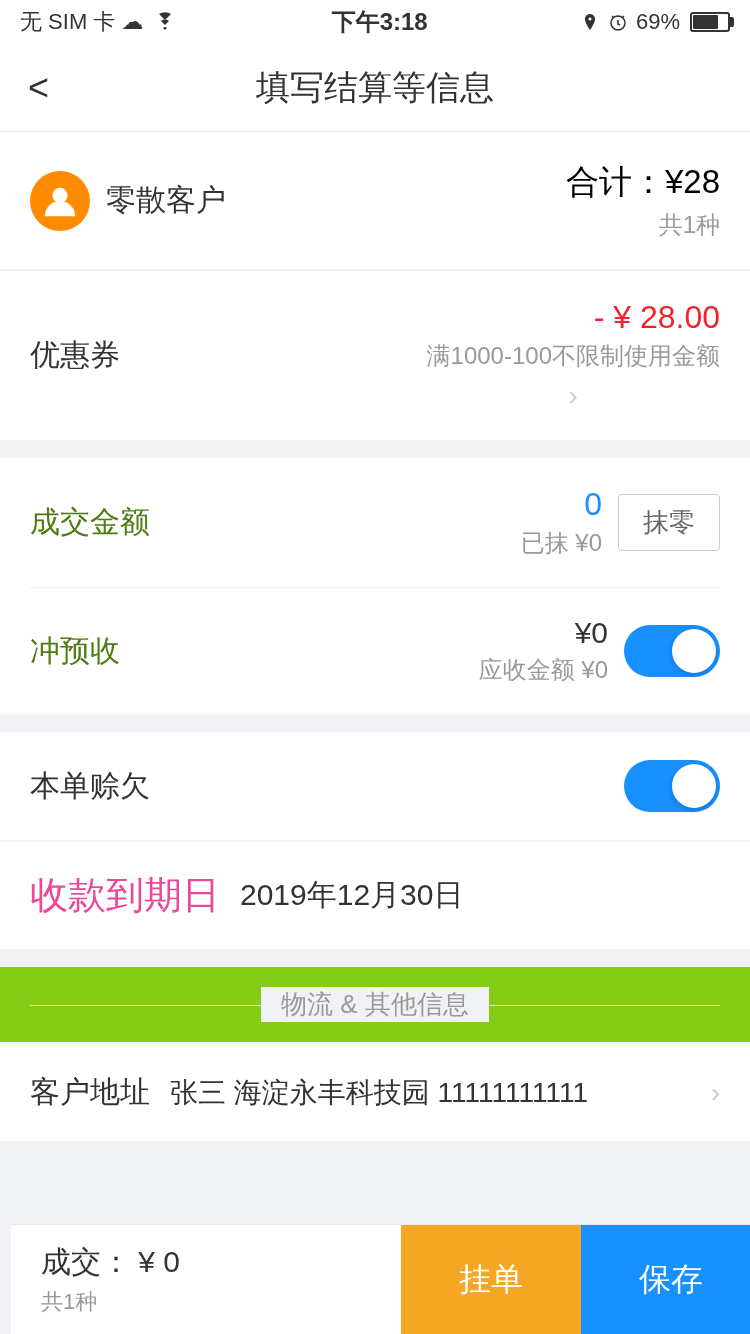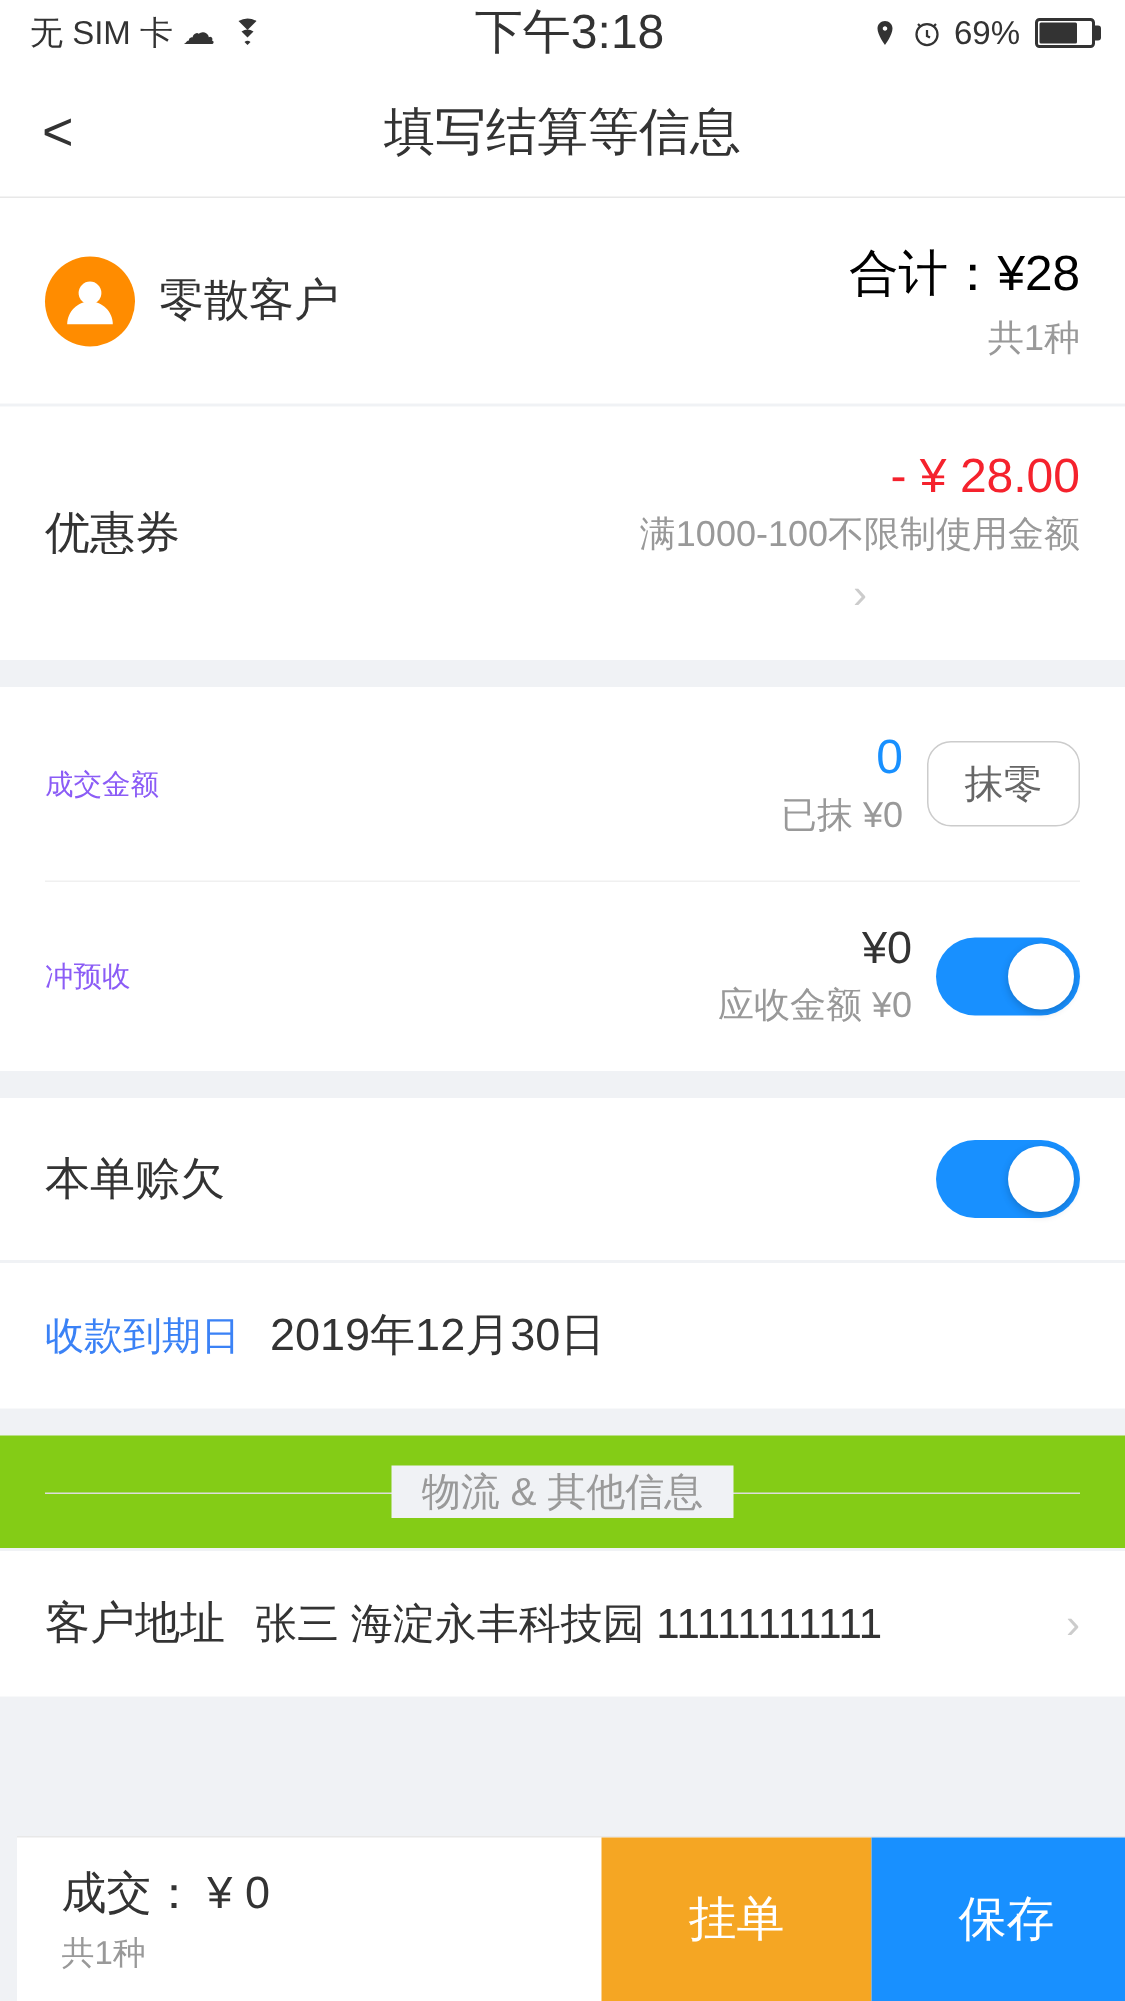--- a/index.html
+++ b/index.html
@@ -26,22 +26,22 @@
       font-size: 24px;
       font-weight: 500;
     }
     .status-left {
       display: flex;
       align-items: center;
       gap: 8px;
       font-size: 22px;
     }
     .status-center {
-      font-size: 32px;
-      font-weight: 400;
+      font-size: 24px;
+      font-weight: 700;
     }
     .status-right {
       display: flex;
       align-items: center;
       gap: 8px;
       font-size: 22px;
       justify-content: flex-end;
     }
     .battery-icon {
       display: inline-block;
@@ -196,22 +196,22 @@
       display: flex;
       align-items: center;
       justify-content: space-between;
       padding: 28px 0;
       border-bottom: 1px solid #f0f0f0;
     }
     .transaction-row:last-child {
       border-bottom: none;
     }
     .row-label {
-      font-size: 19px;
-      color: #8b5cf6;
+      font-size: 30px;
+      color: #4d7c0f;
     }
     .row-right {
       display: flex;
       align-items: center;
       gap: 16px;
     }
     .row-value-wrap {
       text-align: right;
     }
     .amount-blue {
@@ -219,21 +219,21 @@
       color: #1890ff;
       font-weight: 500;
     }
     .amount-sub {
       font-size: 24px;
       color: #999;
       margin-top: 4px;
     }
     .btn-round-zero {
       border: 1px solid #ccc;
-      border-radius: 16px;
+      border-radius: 4px;
       padding: 10px 24px;
       font-size: 26px;
       color: #666;
       background: #fff;
       cursor: pointer;
     }
     .advance-value {
       text-align: right;
     }
     .advance-amount {
@@ -284,22 +284,22 @@
     
     .due-date-section {
       background: #fff;
       padding: 28px 30px;
       display: flex;
       align-items: center;
       gap: 20px;
       margin-bottom: 18px;
     }
     .due-date-label {
-      font-size: 26px;
-      color: #3b82f6;
+      font-size: 38px;
+      color: #ec4899;
       flex-shrink: 0;
     }
     .due-date-value {
       font-size: 30px;
       color: #333;
     }
 
     
     .divider-label-section {
       background: #84cc16;

